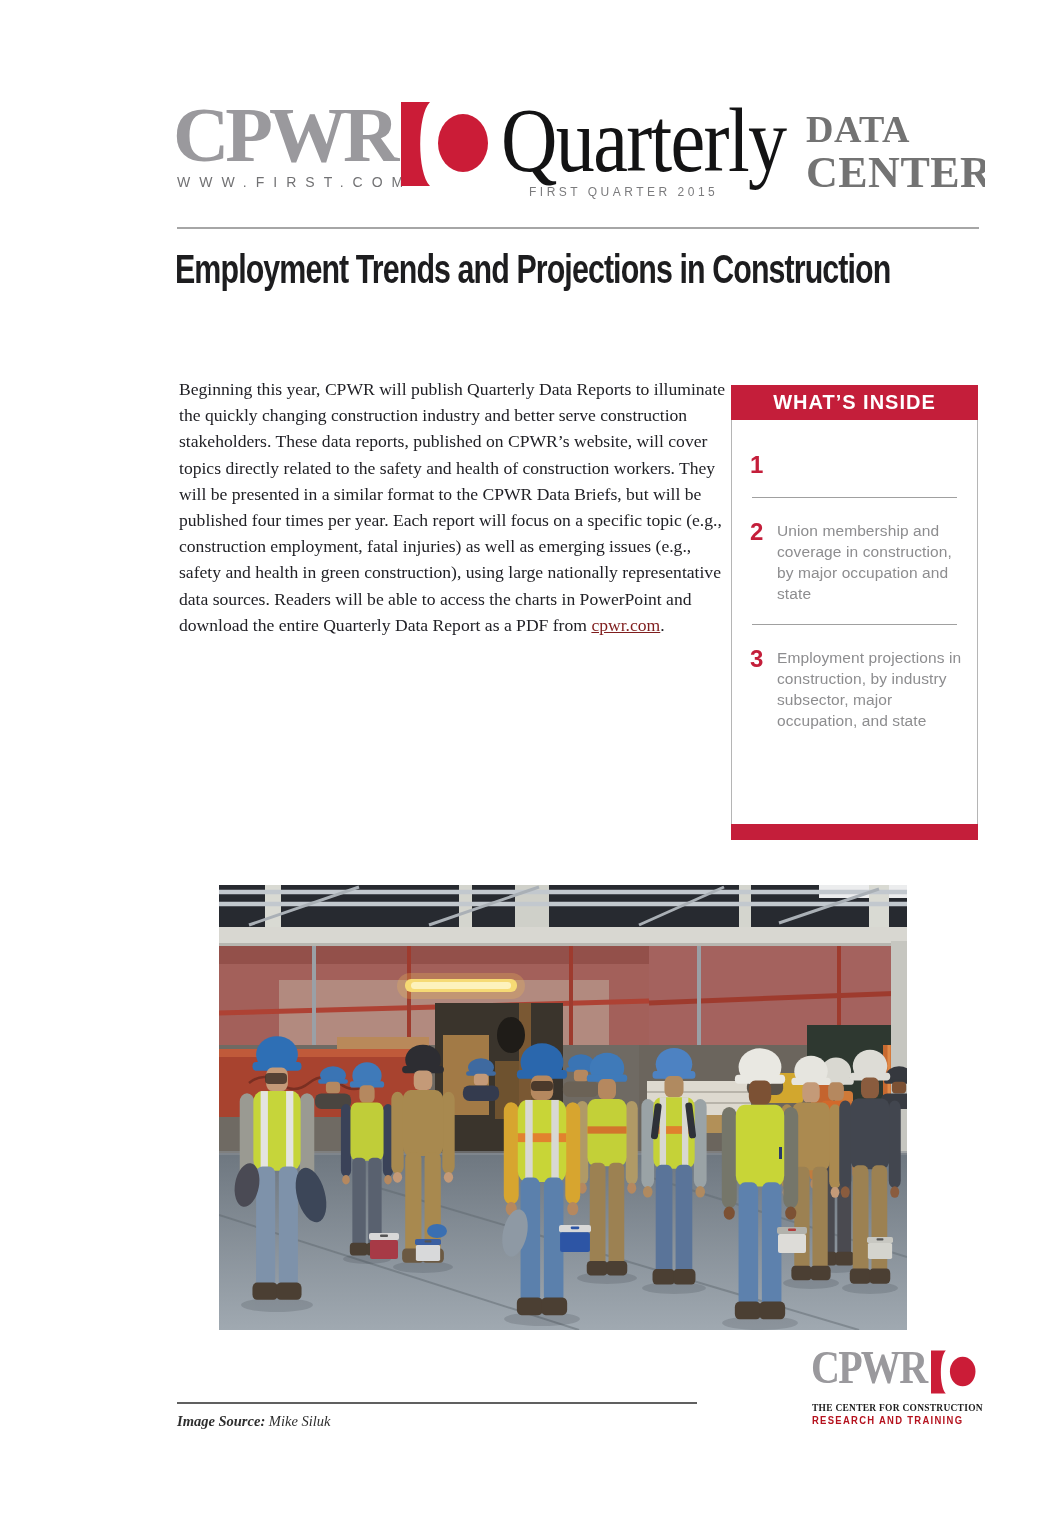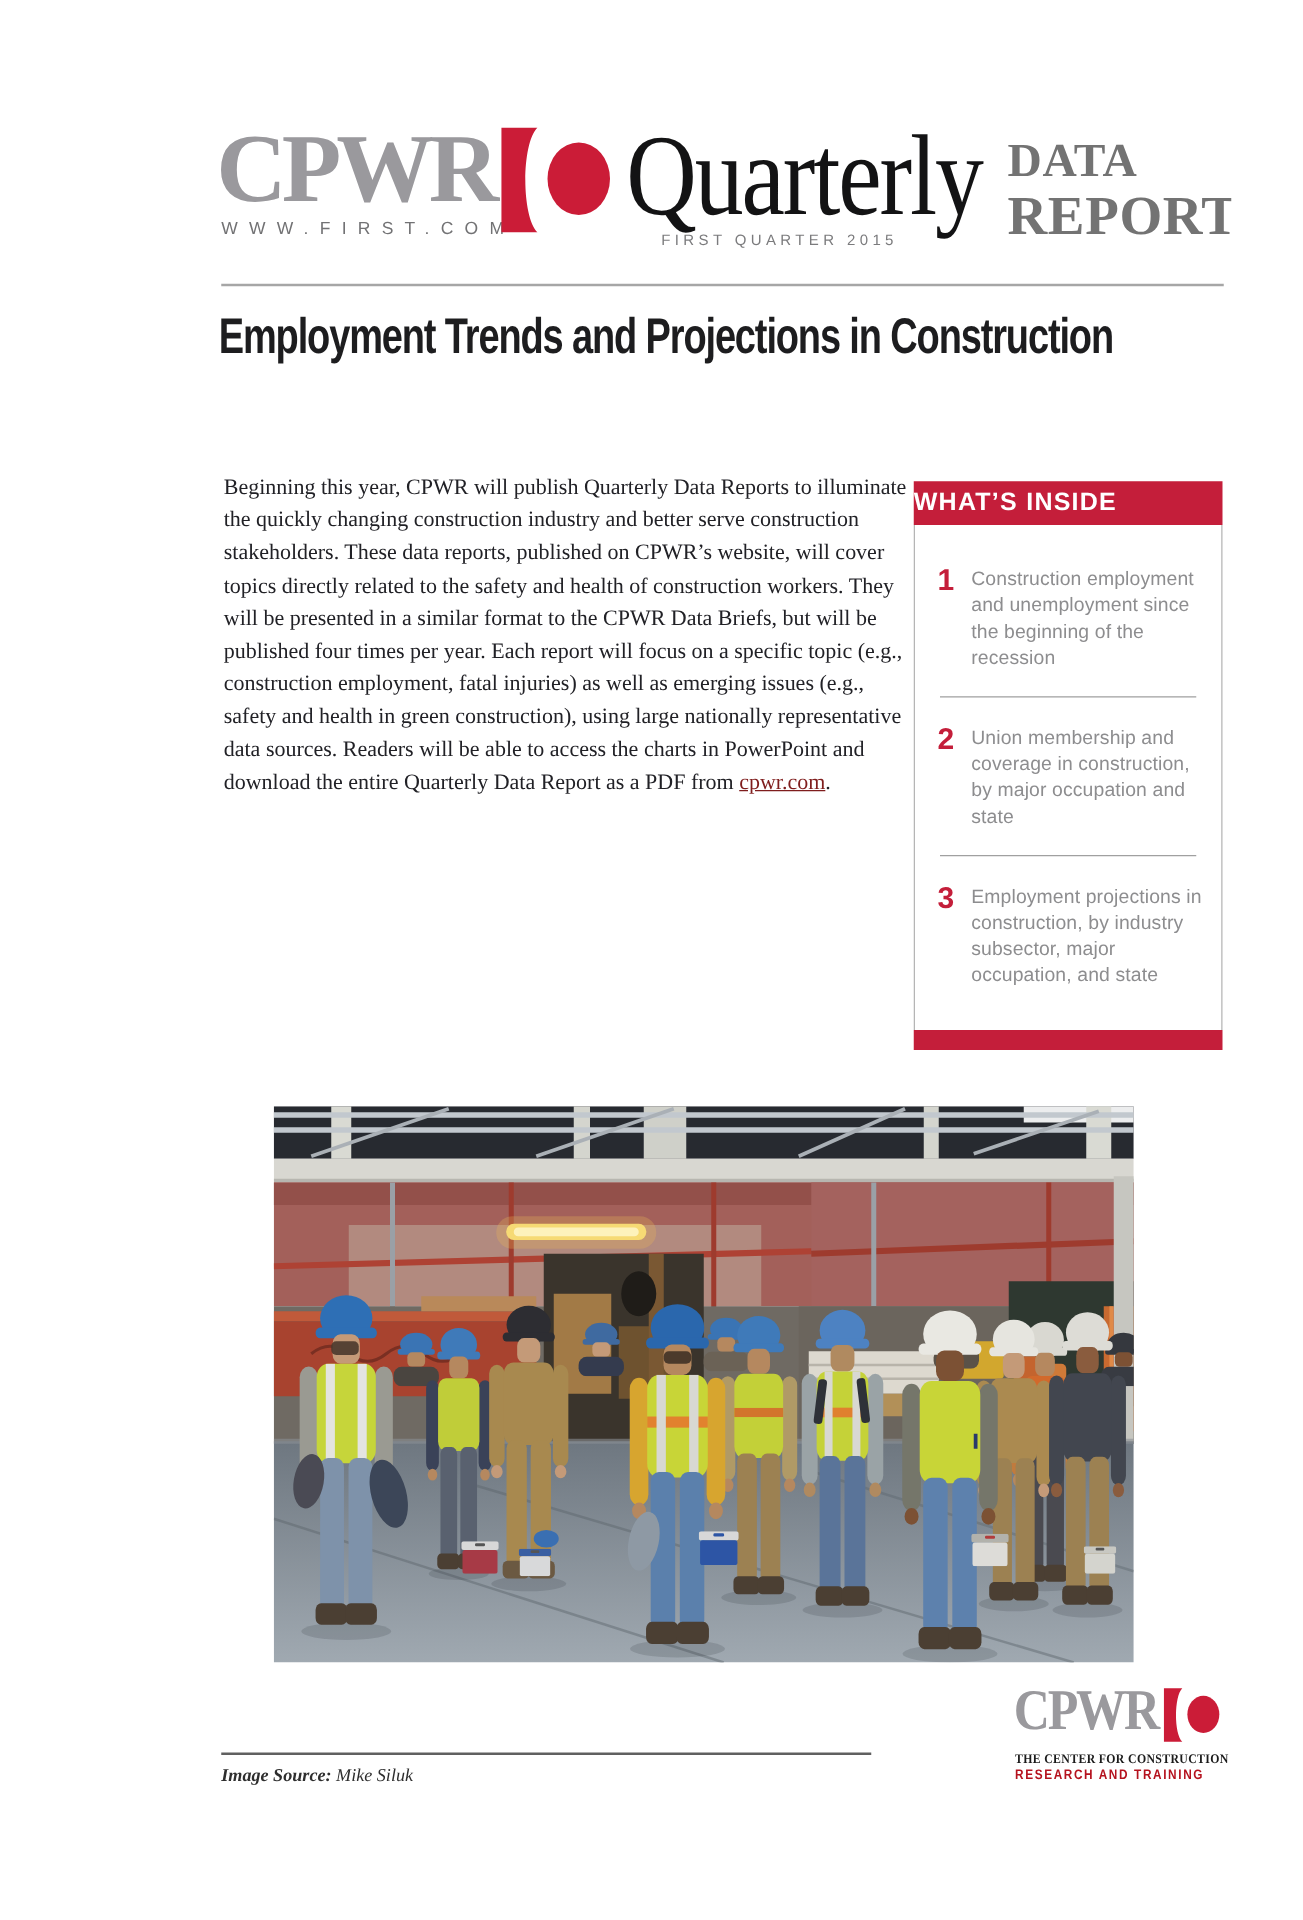--- a/index.html
+++ b/index.html
@@ -33,21 +33,21 @@
                letter-spacing:-0.2px;color:#212123;transform:scaleX(.76);transform-origin:left top;}
 
   
   .bodycol{left:122px;top:376px;width:548px;font-size:17.6px;line-height:26.2px;color:#212126;}
   .bodycol p{margin:0;}
   .bodycol p + p{margin-top:25px;}
   .bodycol a{color:#7f1d1d;text-decoration:underline;cursor:pointer;}
 
   
   .wi{left:674px;top:385px;width:247px;}
-  .wi-head{height:35px;line-height:35px;background:#c41e3a;color:#ffffff;
+  .wi-head{height:35px;line-height:35px;background:#c41e3a;color:#ffffff;text-align:center;
            font-family:"Liberation Sans",sans-serif;font-weight:bold;font-size:20px;letter-spacing:1px;}
   .wi-body{height:404px;background:#ffffff;border-left:1px solid #b5b5b5;border-right:1px solid #b5b5b5;
            box-sizing:border-box;padding:33px 14px 0 18px;overflow:hidden;}
   .wi-item{display:flex;gap:7px;}
   .wi-num{flex:0 0 20px;font-family:"Liberation Sans",sans-serif;font-weight:bold;font-size:24px;
           line-height:1;color:#c41e3a;}
   .wi-text{font-family:"Liberation Sans",sans-serif;font-size:15.5px;line-height:21px;color:#8d8d8f;
            letter-spacing:0.1px;}
   .wi-div{height:1px;background:#a0a0a0;margin:20px 6px 22px 2px;}
   .wi-bar{height:16px;background:#c41e3a;}
@@ -81,37 +81,36 @@
   <svg class="abs logo-mark" width="90" height="84" viewBox="0 0 90 84">
     <path d="M0,0 H29 C16,13 16,71 29,84 H0 Z" fill="#cb1c37"></path>
     <ellipse cx="62" cy="41" rx="25" ry="29" fill="#cb1c37"></ellipse>
   </svg>
 
   <div class="abs masthead"><span>Quarterly</span></div>
   <div class="abs masthead-sub">FIRST QUARTER 2015</div>
 
   <div class="abs badge">
     <div class="l1">DATA</div>
-    <div class="l2">REPORT</div>
+    <div class="l2">CENTER</div>
   </div>
 
   <div class="abs header-rule"></div>
 
   <div class="abs title"><span>Employment Trends and Projections in Construction</span></div>
 
   <div class="abs bodycol">
     <p><span>Beginning this year, CPWR will publish Quarterly Data Reports to illuminate the quickly changing construction industry and better serve construction stakeholders. These data reports, published on CPWR’s website, will cover topics directly related to the safety and health of construction workers. They will be presented in a similar format to the CPWR Data Briefs, but will be published four times per year. Each report will focus on a specific topic (e.g., construction employment, fatal injuries) as well as emerging issues (e.g., safety and health in green construction), using large nationally representative data sources. Readers will be able to access the charts in PowerPoint and download the entire Quarterly Data Report as a PDF from </span><a>cpwr.com</a><span>.</span></p>
   </div>
 
   <div class="abs wi">
     <div class="wi-head">WHAT’S INSIDE</div>
     <div class="wi-body">
       <div class="wi-item">
         <div class="wi-num">1</div>
-        <div class="wi-text">Construction employment and unemployment since the beginning of the recession</div>
       </div>
       <div class="wi-div"></div>
       <div class="wi-item">
         <div class="wi-num">2</div>
         <div class="wi-text">Union membership and coverage in construction, by major occupation and state</div>
       </div>
       <div class="wi-div"></div>
       <div class="wi-item">
         <div class="wi-num">3</div>
         <div class="wi-text">Employment projections in construction, by industry subsector, major occupation, and state</div>

